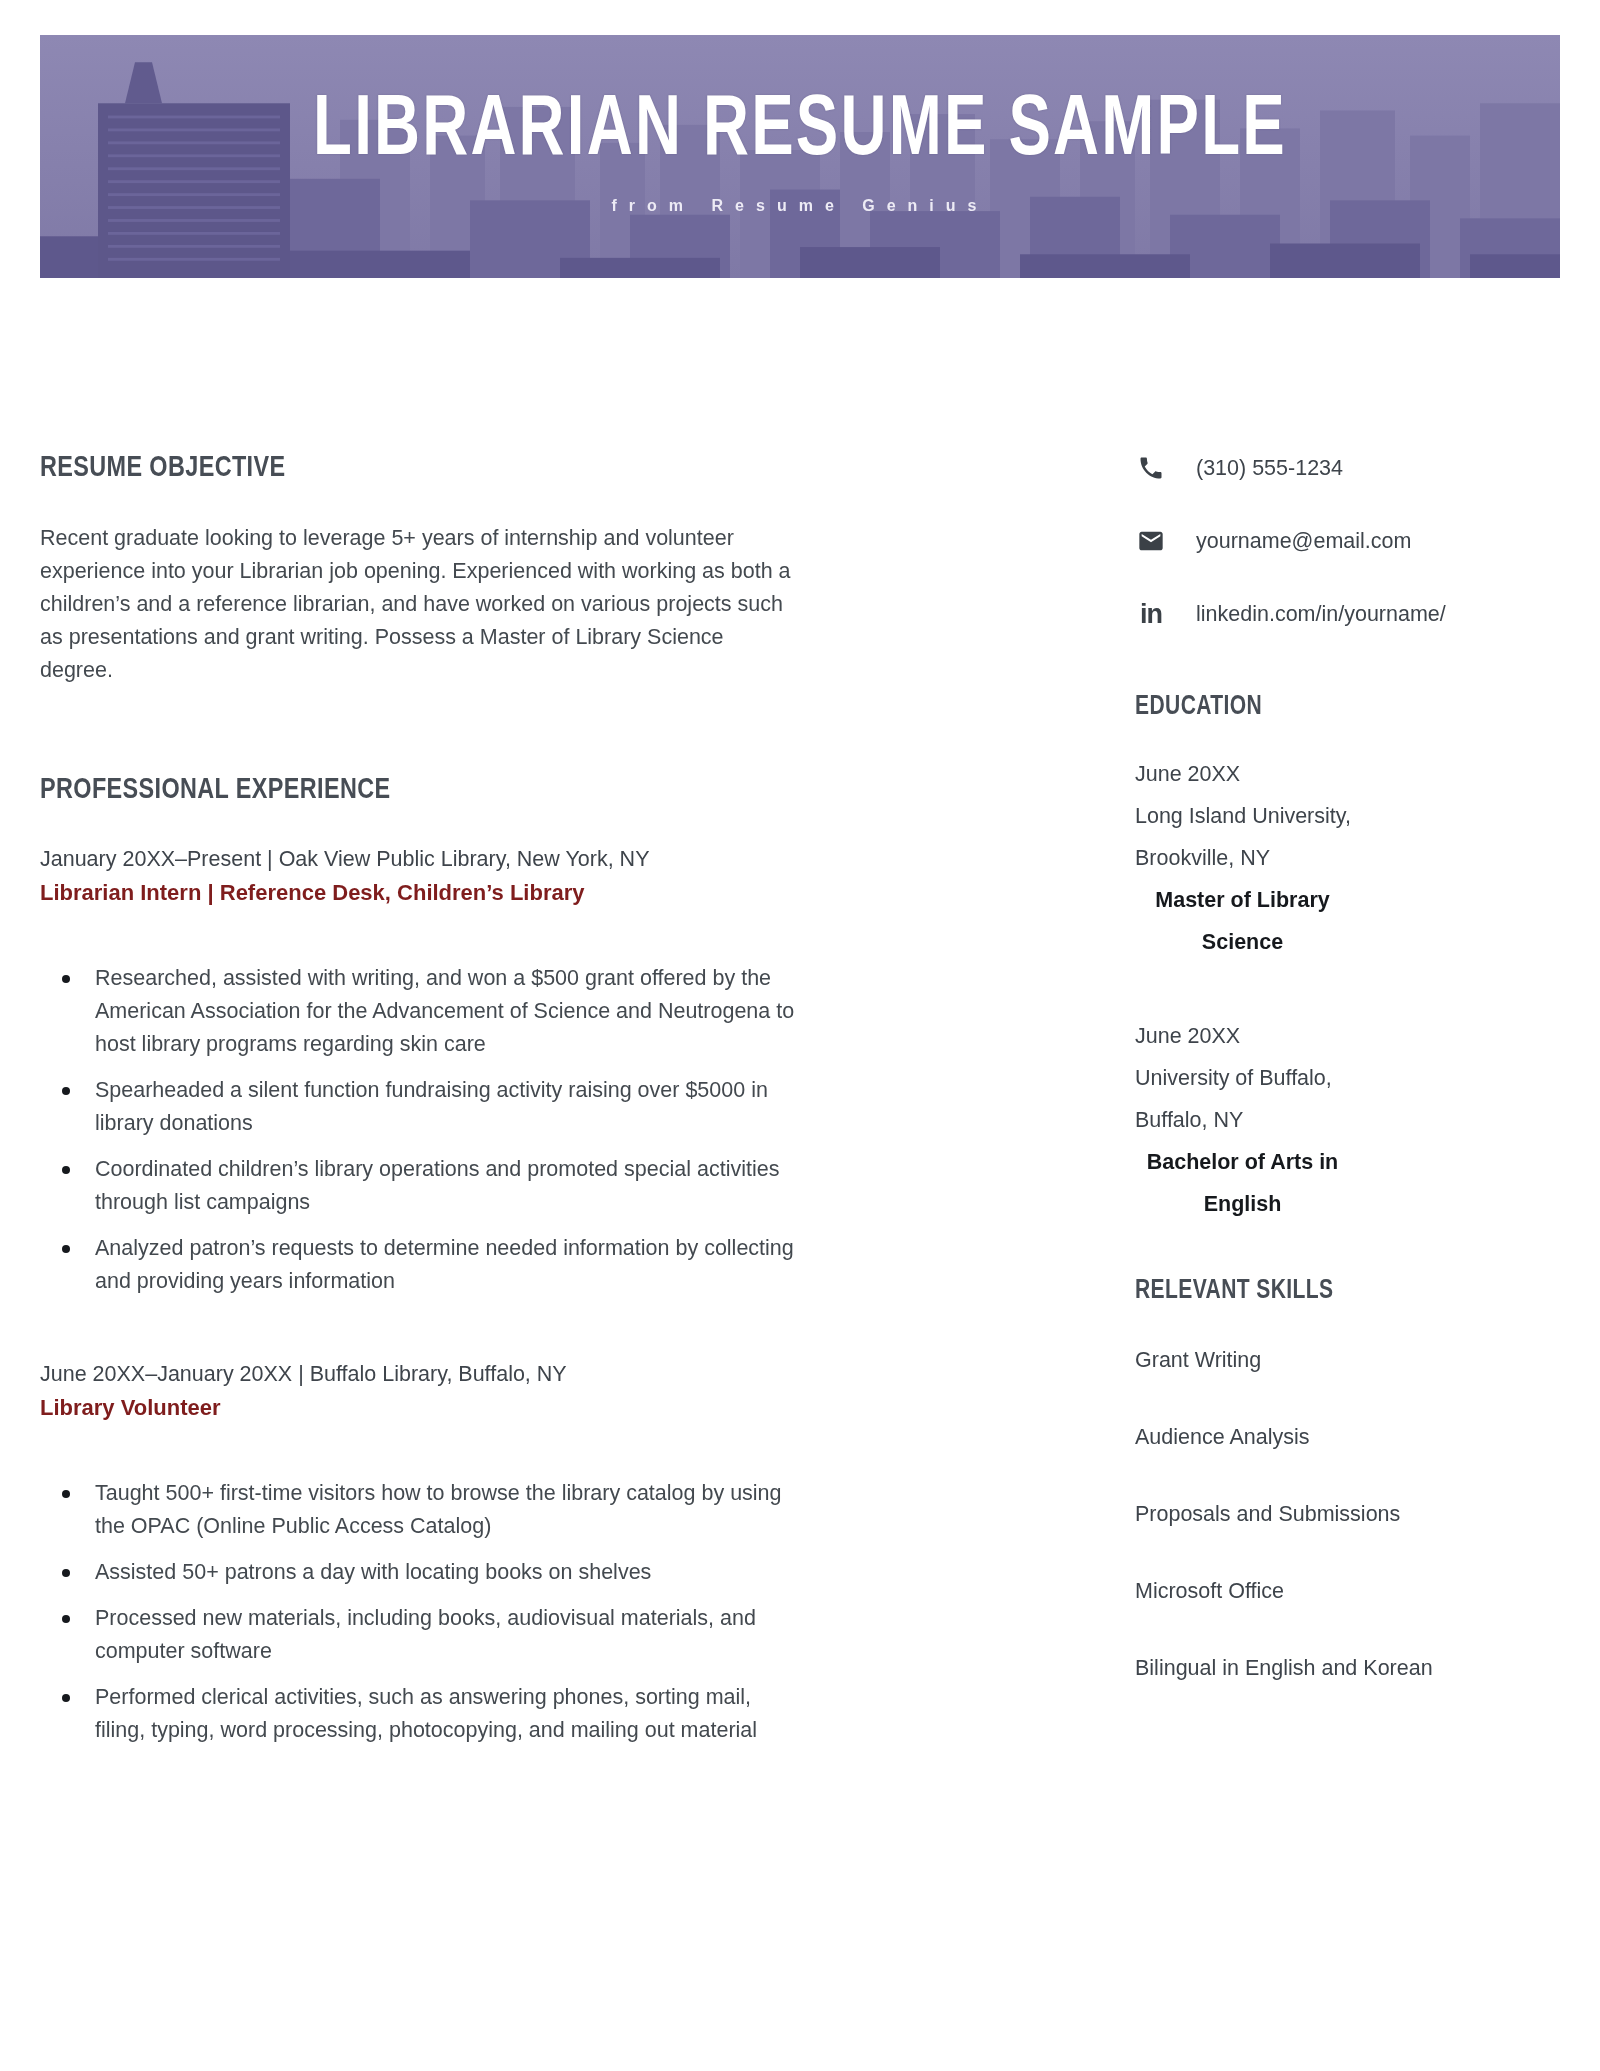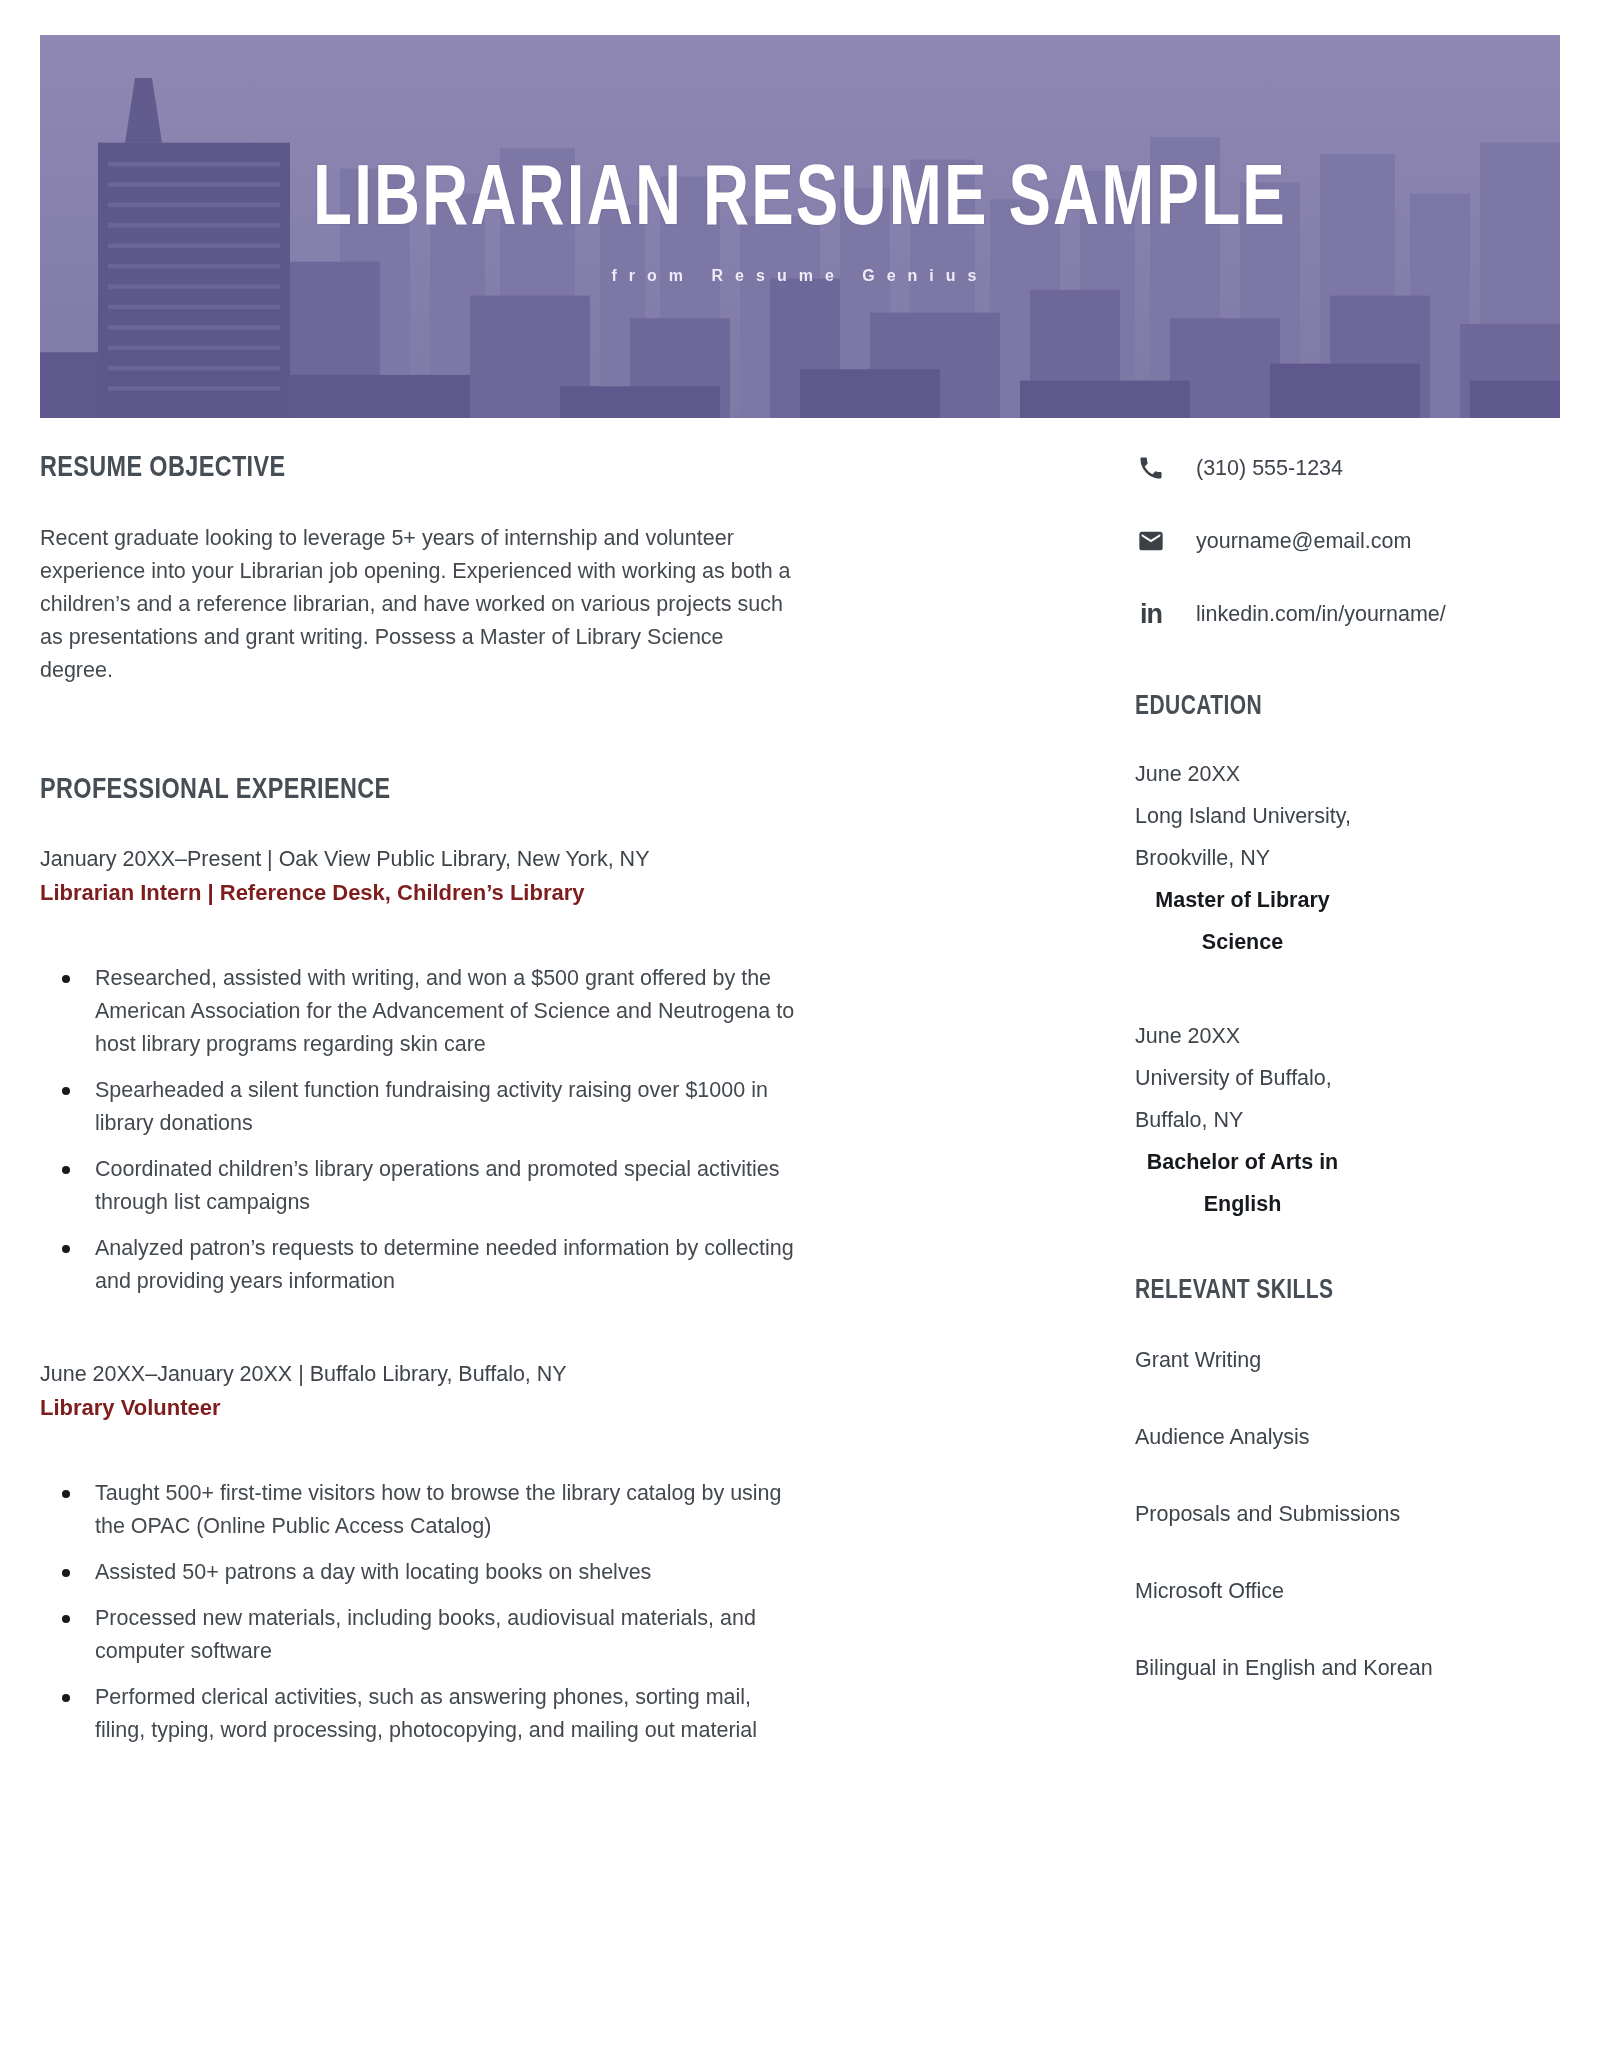--- a/index.html
+++ b/index.html
@@ -2,21 +2,21 @@
 <html><head>
 <meta charset="utf-8">
 <style>
   html,body { margin:0; padding:0; background:#ffffff; }
   .page {
     position:relative; width:1600px; height:2071px; background:#ffffff;
     font-family:"Liberation Sans", sans-serif; overflow:hidden;
   }
 
   
-  .banner { position:absolute; left:40px; top:35px; width:1520px; height:383px; overflow:hidden; }
+  .banner { position:absolute; left:40px; top:35px; width:1520px; height:243px; overflow:hidden; }
   .banner svg.skyline { position:absolute; left:0; top:0; width:100%; height:100%; display:block; }
   .banner-text {
     position:absolute; left:0; top:0; right:0; bottom:0;
     display:flex; flex-direction:column; align-items:center; justify-content:center;
     padding-bottom:18px;
   }
   .banner-title {
     color:#ffffff; font-size:86px; font-weight:700; letter-spacing:3px;
     transform:scaleX(0.74); transform-origin:center; white-space:nowrap; line-height:1;
     text-shadow:0 0 2px rgba(60,55,95,.35);
@@ -149,21 +149,21 @@
     <p class="objective-text">Recent graduate looking to leverage 5+ years of internship and volunteer experience into your Librarian job opening. Experienced with working as both a children’s and a reference librarian, and have worked on various projects such as presentations and grant writing. Possess a Master of Library Science degree.</p>
 
     <h2 class="section-heading experience-heading">PROFESSIONAL EXPERIENCE</h2>
 
     <div class="job job-1">
       <div class="job-date">January 20XX–Present | Oak View Public Library, New York, NY</div>
       <div class="job-title">Librarian Intern | Reference Desk, Children’s Library</div>
       <ul class="bullets">
 
       <li>Researched, assisted with writing, and won a $500 grant offered by the American Association for the Advancement of Science and Neutrogena to host library programs regarding skin care</li>
-          <li>Spearheaded a silent function fundraising activity raising over $1000 in library donations</li>
+          <li>Spearheaded a silent function fundraising activity raising over $5000 in library donations</li>
           <li>Coordinated children’s library operations and promoted special activities through list campaigns</li>
           <li>Analyzed patron’s requests to determine needed information by collecting and providing years information</li>
         </ul>
     </div>
 
     <div class="job job-2">
       <div class="job-date">June 20XX–January 20XX | Buffalo Library, Buffalo, NY</div>
       <div class="job-title">Library Volunteer</div>
       <ul class="bullets">
 

